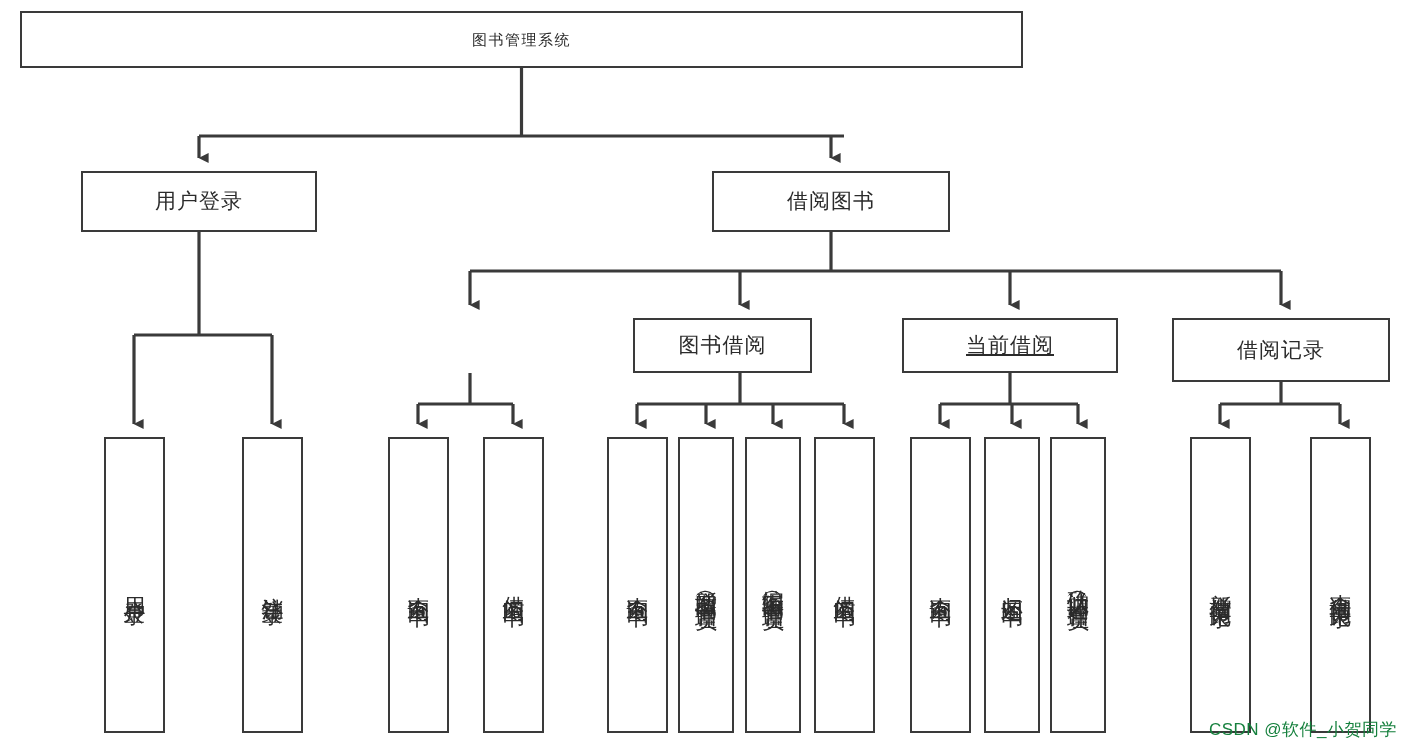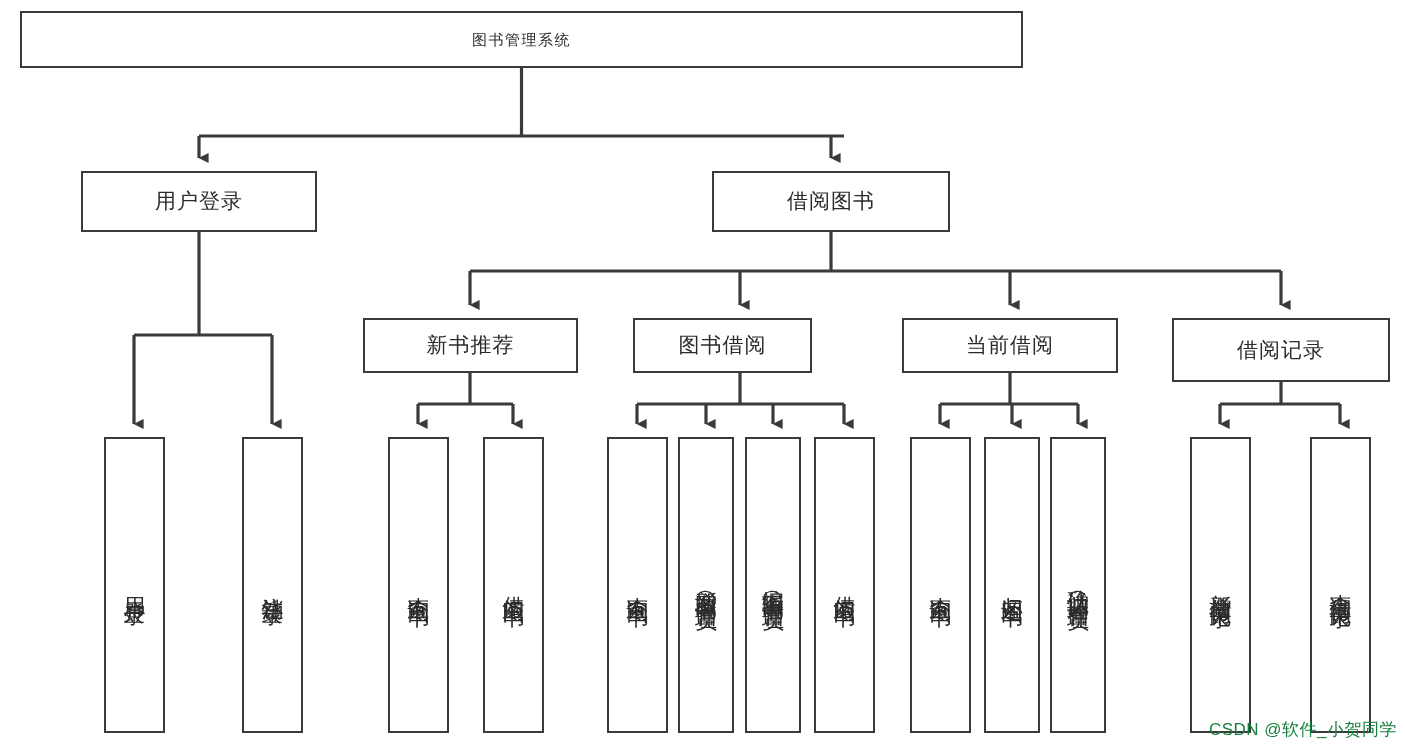--- a/index.html
+++ b/index.html
@@ -135,27 +135,24 @@
     <span class="lbl">图书管理系统</span>
   </div>
 
   <div class="node h" style="left: 81px; top: 171px; width: 236px; height: 61px;">
     <span class="lbl">用户登录</span>
   </div>
   <div class="node h" style="left: 712px; top: 171px; width: 238px; height: 61px;">
     <span class="lbl">借阅图书</span>
   </div>
 
-  <div class="node h" style="left: 363px; top: 318px; width: 215px; height: 55px;">
-    <span class="lbl">新书推荐</span>
-  </div>
   <div class="node h" style="left: 633px; top: 318px; width: 179px; height: 55px;">
     <span class="lbl">图书借阅</span>
   </div>
-  <div class="node h" style="left: 902px; top: 318px; width: 216px; height: 55px;">
+  <div class="node h" style="left: 902px; top: 318px; width: 216px; height: 55px; text-decoration: underline;">
     <span class="lbl">当前借阅</span>
   </div>
   <div class="node h" style="left: 1172px; top: 318px; width: 218px; height: 64px;">
     <span class="lbl">借阅记录</span>
   </div>
 
   <div class="node v" style="left: 104px; top: 437px; width: 61px; height: 296px;">
     <span class="lbl">用户登录</span>
   </div>
   <div class="node v" style="left: 242px; top: 437px; width: 61px; height: 296px;">

